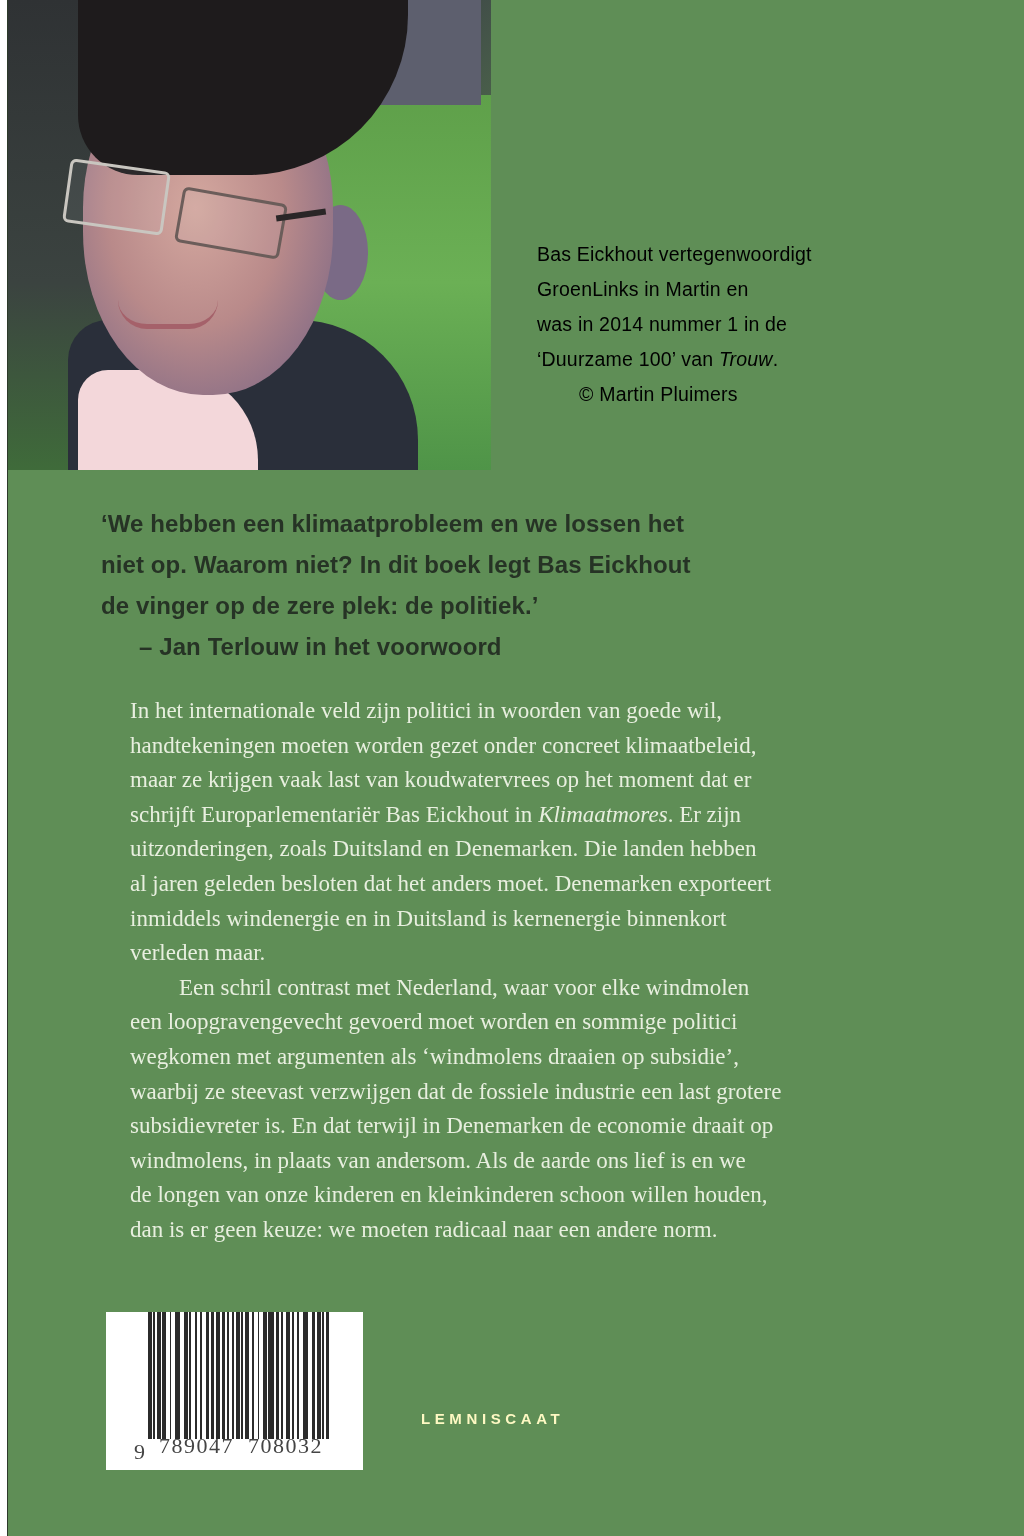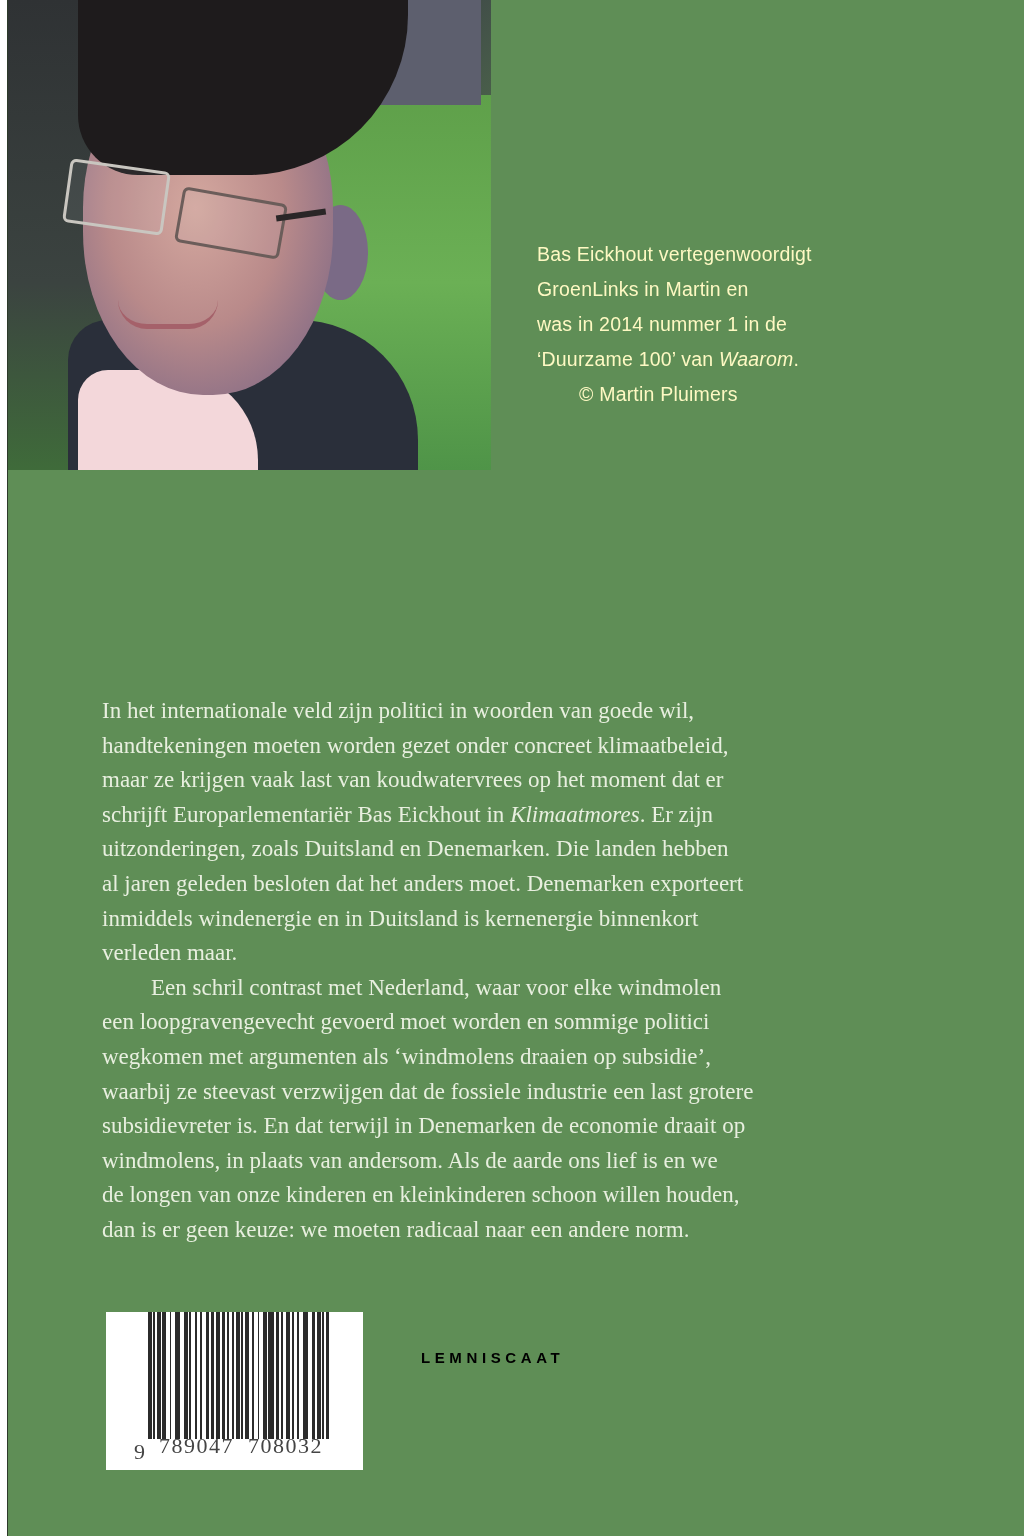--- a/index.html
+++ b/index.html
@@ -125,21 +125,21 @@
       border-radius: 0 0 60px 60px;
     }
     
     .caption {
       position: absolute;
       left: 529px; top: 237px;
       width: 420px;
       font-family: "Liberation Sans", sans-serif;
       font-size: 19.5px;
       line-height: 35px;
-      color: #fef9c3;
+      color: #000000;
       letter-spacing: 0.2px;
     }
     .caption .line { display: block; white-space: nowrap; }
     .caption .credit { padding-left: 42px; }
     .caption em { font-style: italic; }
     
     .quote {
       position: absolute;
       left: 93px; top: 503px;
       width: 800px;
@@ -155,21 +155,21 @@
     
     .body-text {
       position: absolute;
       left: 94px; top: 694px;
       width: 830px;
       font-family: "Liberation Serif", serif;
       font-size: 23px;
       line-height: 34.6px;
       color: #e8efdf;
     }
-    .body-text .line { display: block; white-space: nowrap; }
+    .body-text .line { display: block; white-space: nowrap; margin-left: 28px; }
     .body-text .indent { padding-left: 49px; }
     .body-text em { }
     
     .barcode {
       position: absolute;
       left: 98px; top: 1312px;
       width: 257px;
       height: 158px;
       background: #ffffff;
     }
@@ -189,26 +189,26 @@
       font-size: 22px;
       color: #444;
       letter-spacing: 1.5px;
     }
     .barcode .digits .first { position: absolute; left: 28px; top: 0; }
     .barcode .digits .g1 { position: absolute; left: 53px; top: -6px; }
     .barcode .digits .g2 { position: absolute; left: 142px; top: -6px; }
     
     .publisher {
       position: absolute;
-      left: 413px; top: 1349px;
+      left: 413px; top: 1410px;
       font-family: "Liberation Sans", sans-serif;
       font-weight: bold;
       font-size: 15px;
       letter-spacing: 4.6px;
-      color: #000000;
+      color: #fef9c3;
     }
   </style>
 </head>
 <body>
 
 <div class="page">
   <div class="cover">
 
     <div class="photo">
       <div class="bg-dark"></div>
@@ -222,24 +222,30 @@
       <div class="glasses-l"></div>
       <div class="glasses-r"></div>
       <div class="temple"></div>
       <div class="smile"></div>
     </div>
 
     <div class="caption">
       <span class="line">Bas Eickhout vertegenwoordigt</span>
       <span class="line">GroenLinks in Martin en</span>
       <span class="line">was in 2014 nummer 1 in de</span>
-      <span class="line"><span>‘Duurzame 100’ van </span><em>Waarom</em><span>.</span></span>
+      <span class="line"><span>‘Duurzame 100’ van </span><em>Trouw</em><span>.</span></span>
       <span class="line credit">© Martin Pluimers</span>
     </div>
 
+    <div class="quote">
+      <span class="line">‘We hebben een klimaatprobleem en we lossen het</span>
+      <span class="line">niet op. Waarom niet? In dit boek legt Bas Eickhout</span>
+      <span class="line">de vinger op de zere plek: de politiek.’</span>
+      <span class="line attribution">– Jan Terlouw in het voorwoord</span>
+    </div>
 
     <div class="body-text">
       <div>
         <span class="line">In het internationale veld zijn politici in woorden van goede wil,</span>
         <span class="line">handtekeningen moeten worden gezet onder concreet klimaatbeleid,</span>
         <span class="line">maar ze krijgen vaak last van koudwatervrees op het moment dat er</span>
         <span class="line"><span>schrijft Europarlementariër Bas Eickhout in </span><em>Klimaatmores</em><span>. Er zijn</span></span>
         <span class="line">uitzonderingen, zoals Duitsland en Denemarken. Die landen hebben</span>
         <span class="line">al jaren geleden besloten dat het anders moet. Denemarken exporteert</span>
         <span class="line">inmiddels windenergie en in Duitsland is kernenergie binnenkort</span>

